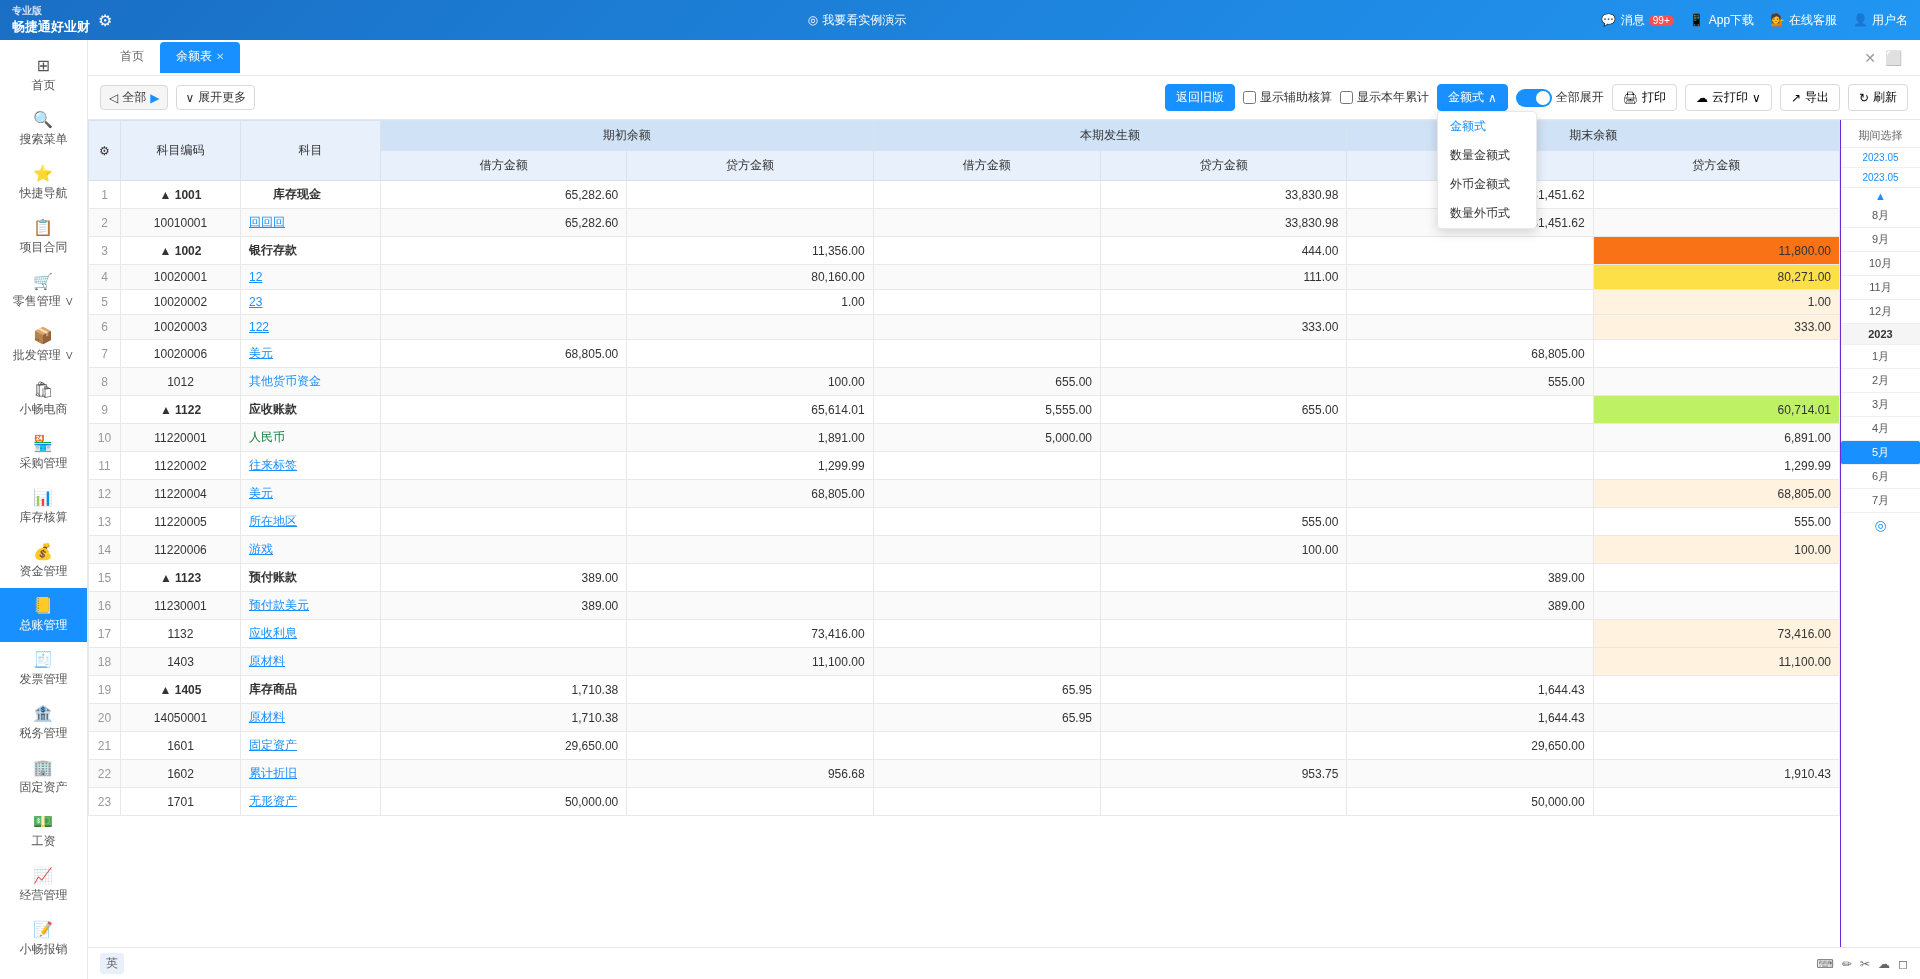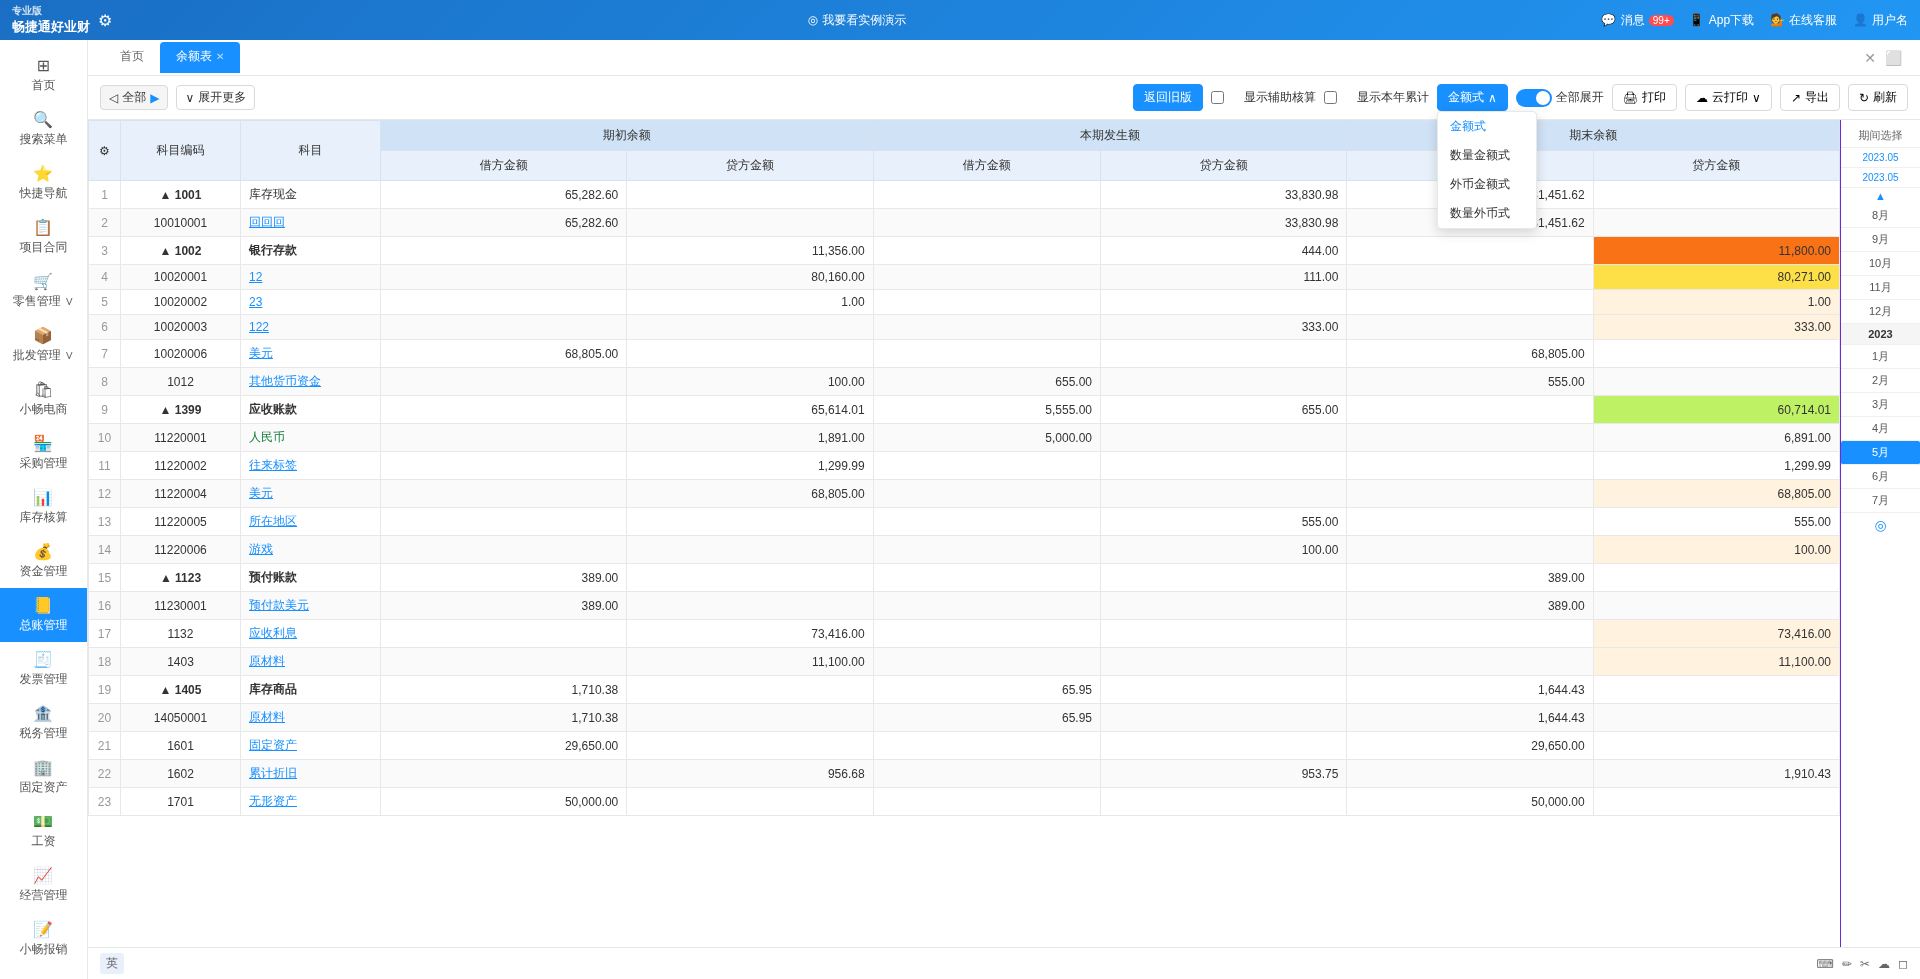--- a/index.html
+++ b/index.html
@@ -120,21 +120,21 @@
       border: 1px solid #d9d9d9;
       cursor: pointer;
       font-size: 12px;
       background: white;
       display: flex;
       align-items: center;
       gap: 4px;
     }
     .btn-primary { background: #1890ff; color: white; border-color: #1890ff; }
 
-    .checkbox-label { display: flex; align-items: center; gap: 20px; font-size: 12px; cursor: pointer; justify-content: flex-end; }
+    .checkbox-label { display: flex; align-items: center; gap: 4px; font-size: 12px; cursor: pointer; justify-content: flex-end; }
     input[type=checkbox] { cursor: pointer; }
 
     
     .dropdown-btn {
       position: relative;
       display: inline-block;
     }
     .amount-style-btn {
       background: #1890ff;
       color: white;
@@ -510,21 +510,21 @@
               <th>借方金额</th>
               <th>贷方金额</th>
               <th>借方金额</th>
               <th>贷方金额</th>
             </tr>
           </thead>
           <tbody id="table-body">
           <tr>
                 <td class="row-number">1</td>
                 <td style="font-weight: bold;">▲ 1001</td>
-                <td class="td-left"><span style="font-weight: normal;">库存现金</span></td>
+                <td class="td-left"><span style="font-weight: bold; margin-left: 24px;">库存现金</span></td>
                 <td class="td-right">65,282.60</td>
                 <td class="td-right"></td>
                 <td class="td-right"></td>
                 <td class="td-right">33,830.98</td>
                 <td class="td-right">31,451.62</td>
                 <td class="td-right"></td>
               </tr>
               <tr>
                 <td class="row-number">2</td>
                 <td>10010001</td>
@@ -587,31 +587,31 @@
                 <td class="td-right">68,805.00</td>
                 <td class="td-right"></td>
                 <td class="td-right"></td>
                 <td class="td-right"></td>
                 <td class="td-right">68,805.00</td>
                 <td class="td-right"></td>
               </tr>
               <tr>
                 <td class="row-number">8</td>
                 <td>1012</td>
-                <td class="td-left"><a style="color:#1890ff;text-decoration:underline;cursor:pointer;">其他货币资金</a></td>
+                <td class="td-left"><a style="color:#1890ff;cursor:pointer;">其他货币资金</a></td>
                 <td class="td-right"></td>
                 <td class="td-right">100.00</td>
                 <td class="td-right">655.00</td>
                 <td class="td-right"></td>
                 <td class="td-right">555.00</td>
                 <td class="td-right"></td>
               </tr>
               <tr>
                 <td class="row-number">9</td>
-                <td style="font-weight: bold;">▲ 1399</td>
+                <td style="font-weight: bold;">▲ 1122</td>
                 <td class="td-left"><span style="font-weight: bold;">应收账款</span></td>
                 <td class="td-right"></td>
                 <td class="td-right">65,614.01</td>
                 <td class="td-right">5,555.00</td>
                 <td class="td-right">655.00</td>
                 <td class="td-right"></td>
                 <td class="td-right" style="background: #bef264;">60,714.01</td>
               </tr>
               <tr>
                 <td class="row-number">10</td>

